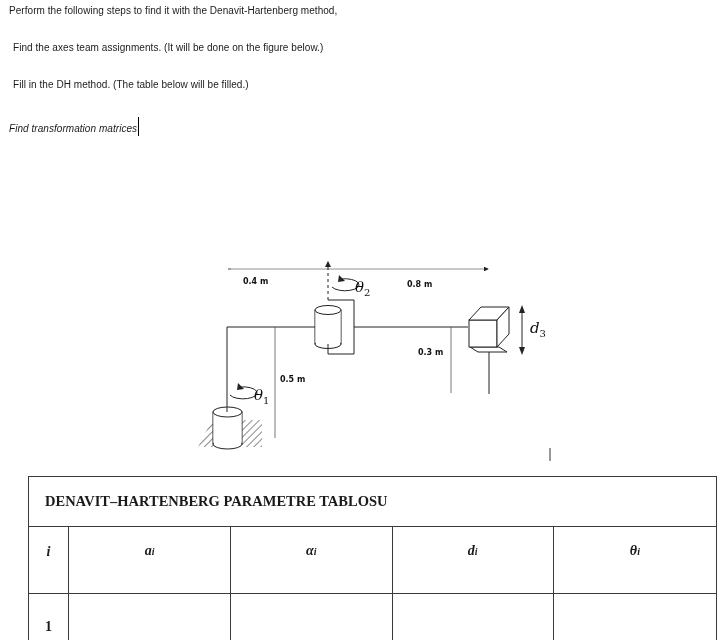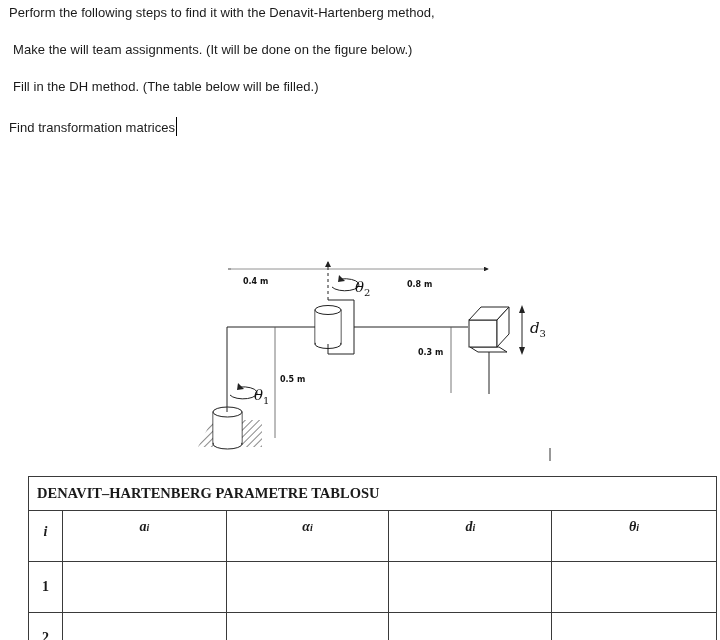--- a/index.html
+++ b/index.html
@@ -1,38 +1,38 @@
 <!DOCTYPE html>
 <html><head>
 <meta charset="utf-8">
 <style>
   html, body { margin:0; padding:0; background:#ffffff; }
   body { width:720px; height:640px; position:relative; overflow:hidden; font-family:"Liberation Sans", "DejaVu Sans", sans-serif; color:#1a1a1a; }
-  .line { position:absolute; font-size:13px; white-space:nowrap; letter-spacing:0.05px; }
+  .line { position:absolute; font-size:10px; white-space:nowrap; letter-spacing:0.05px; }
   .caret { display:inline-block; width:1px; height:19px; background:#000; vertical-align:-4px; margin-left:1px; }
   #diagram { position:absolute; left:0; top:0; }
   .dim { font-family:"DejaVu Sans", sans-serif; font-weight:bold; font-size:8px; fill:#111; }
   .sym { font-family:"DejaVu Serif", serif; font-style:italic; font-size:15px; fill:#111; }
   .sub { font-size:10px; font-style:normal; }
   table.dh { position:absolute; left:28px; top:476px; width:689px; border-collapse:collapse; font-family:"Liberation Serif", "DejaVu Serif", serif; }
-  table.dh td, table.dh th { border:1.5px solid #3a3a3a; padding:8px; }
+  table.dh td, table.dh th { border:1.5px solid #3a3a3a; padding:16px; }
   .title-row th { height:17px; font-weight:bold; font-size:14.5px; text-align:center; border-left:none; border-right:1.5px solid #3a3a3a; line-height:17px; padding-left:138px; text-align:left; }
   .hdr th { height:34px; font-weight:bold; font-style:italic; font-size:14px; vertical-align:top; padding-top:3px; }
   .hdr th.i-col { vertical-align:middle; padding-top:0; }
   .row td { height:34px; }
   .row td.idx { font-weight:bold; font-size:14px; text-align:center; }
   .sb { font-size:10px; font-style:italic; }
 </style>
 </head>
 <body>
 
 <div class="line" style="left:9px; top:5px;">Perform the following steps to find it with the Denavit-Hartenberg method,</div>
-<div class="line" style="left:13px; top:42px;">Make the will team assignments. (It will be done on the figure below.)</div>
+<div class="line" style="left:13px; top:42px;">Find the axes team assignments. (It will be done on the figure below.)</div>
 <div class="line" style="left:13px; top:79px;">Fill in the DH method. (The table below will be filled.)</div>
-<div class="line" style="left:9px; top:117px;"><span>Find transformation matrices</span><span class="caret"></span></div>
+<div class="line" style="left:9px; top:117px;font-style:italic;"><span>Find transformation matrices</span><span class="caret"></span></div>
 
 <svg id="diagram" width="720" height="470">
   <defs>
     <marker id="arr" markerWidth="6" markerHeight="6" refX="5" refY="3" orient="auto">
         <path d="M0,0 L6,3 L0,6 z" fill="#222"></path>
       </marker>
     <pattern id="hatch" width="5" height="5" patternUnits="userSpaceOnUse" patternTransform="rotate(45)">
         <line x1="0" y1="0" x2="0" y2="5" stroke="#333" stroke-width="1.3"></line>
       </pattern>
   </defs>

